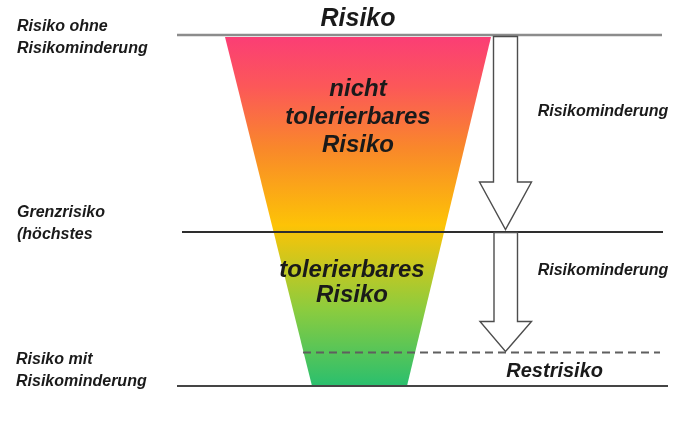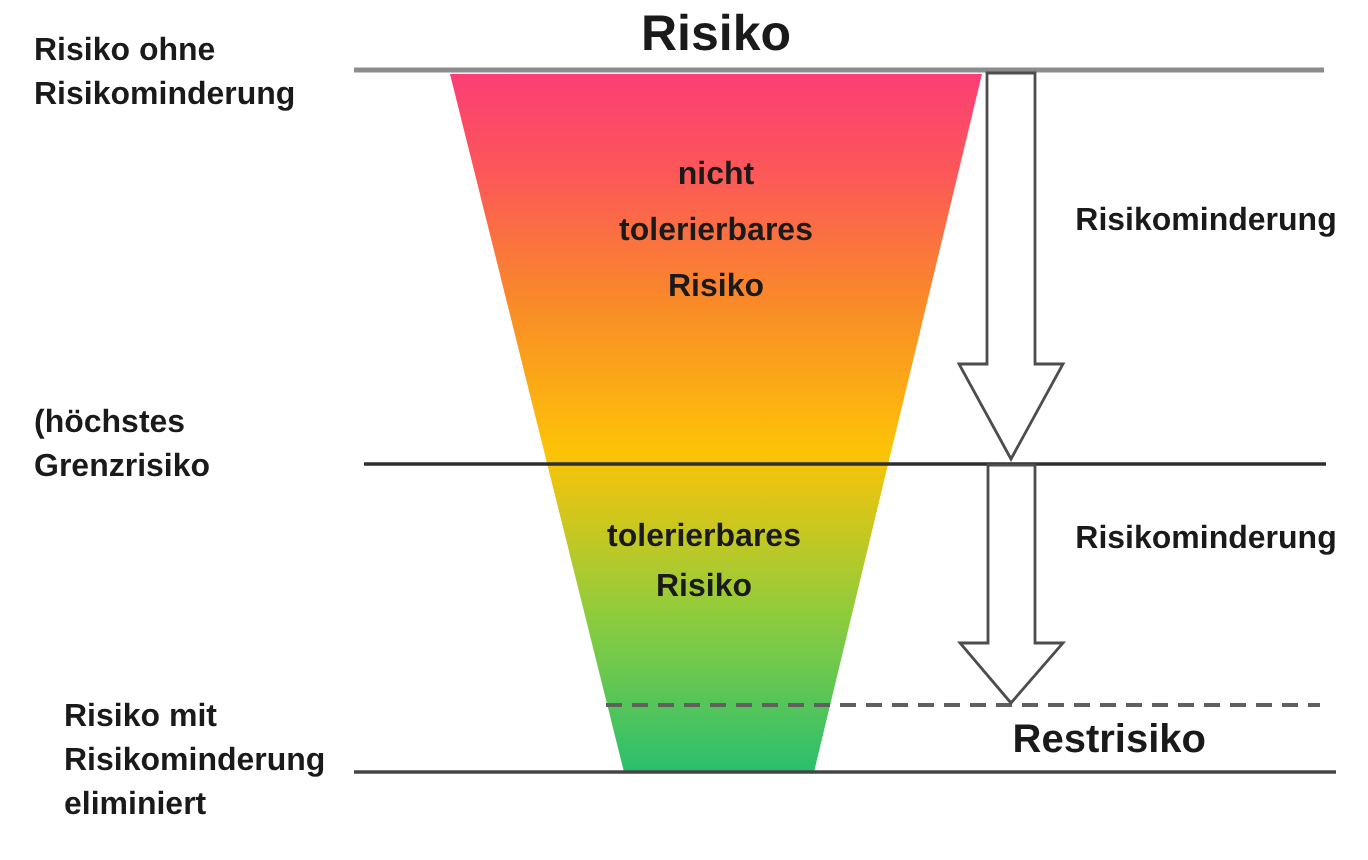--- a/index.html
+++ b/index.html
@@ -3,27 +3,27 @@
 <meta charset="utf-8">
 <style>
   html,body { margin:0; padding:0; background:#ffffff; }
   .stage {
     position:relative; width:684px; height:430px; background:#ffffff;
     font-family:"Liberation Sans", sans-serif; color:#1a1a1a; overflow:hidden;
   }
   .stage svg { position:absolute; left:0; top:0; }
   .funnel { fill:url(#funnelGrad); }
   .arrow { fill:#ffffff; stroke-width:1.4; }
-  .t { position:absolute; font-weight:bold; white-space:nowrap; }
+  .t { position:absolute; font-weight:bold; white-space:nowrap;font-style:italic; }
   .title { left:225px; width:266px; top:3px; font-size:25px; text-align:center; }
   .leftlab { font-size:16px; line-height:22px; }
   .l1 { left:17px; top:15px; }
   .l2 { left:17px; top:201px; }
-  .l3 { left:32px; top:348px; }
-  .funlab { text-align:center; font-size:16px; }
+  .l3 { left:16px; top:348px; }
+  .funlab { text-align:center; font-size:24px; }
   .f1 { left:258px; width:200px; top:74px; line-height:28px; }
   .f2 { left:252px; width:200px; top:256px; line-height:25px; }
   .rightlab { text-align:center; font-size:16px; line-height:24px; width:164px; left:521px; }
   .r1 { top:99px; }
   .r2 { top:258px; }
   .rest { left:403px; width:200px; top:359px; font-size:20px; text-align:right; }
 </style>
 </head>
 <body>
 
@@ -57,28 +57,27 @@
   </svg>
 
   <div class="t title">Risiko</div>
 
   <div class="t leftlab l1">
     <div>Risiko ohne</div>
     <div>Risikominderung</div>
   </div>
 
   <div class="t leftlab l2">
+    <div>Grenzrisiko</div>
     <div>(höchstes</div>
-    <div>Grenzrisiko</div>
   </div>
 
   <div class="t leftlab l3">
     <div>Risiko mit</div>
     <div>Risikominderung</div>
-    <div>eliminiert</div>
   </div>
 
   <div class="t funlab f1">
     <div>nicht</div>
     <div>tolerierbares</div>
     <div>Risiko</div>
   </div>
 
   <div class="t funlab f2">
     <div>tolerierbares</div>

